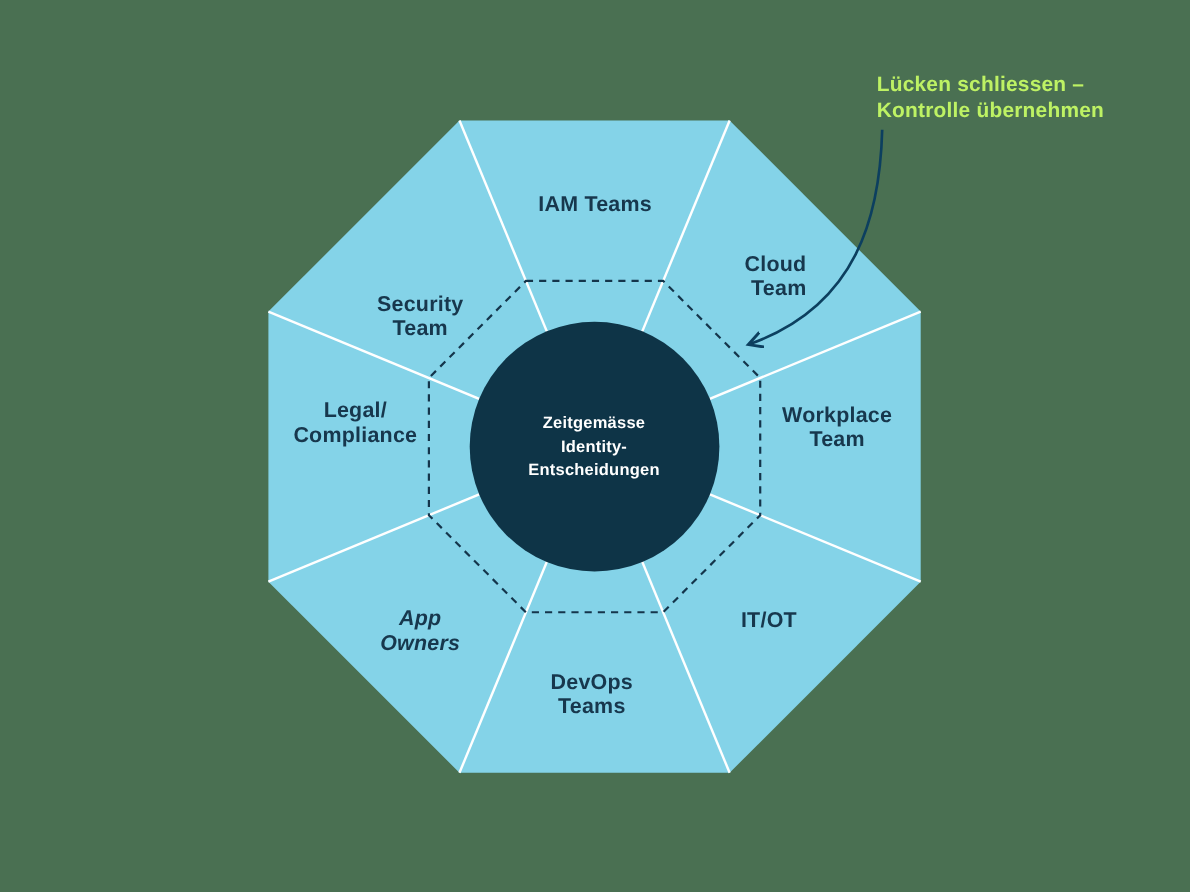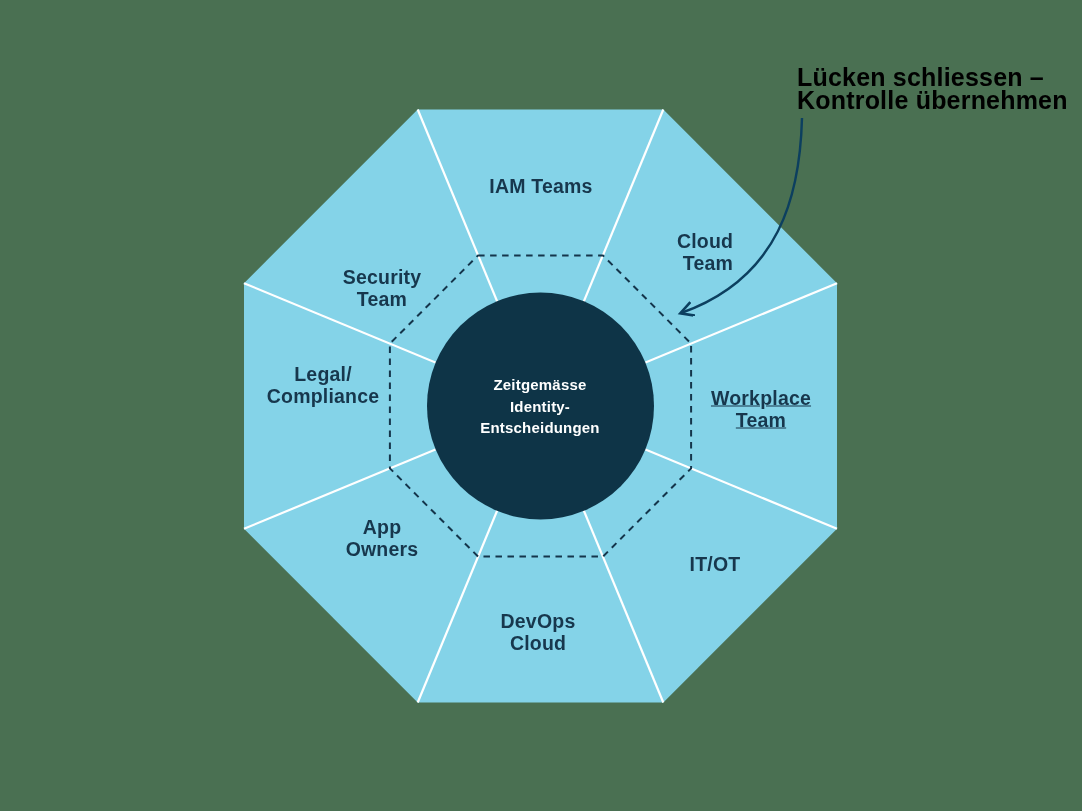--- a/index.html
+++ b/index.html
@@ -63,35 +63,35 @@
     font-weight: 700;
     line-height: 21.5px;
     text-align: center;
     white-space: pre-line;
     letter-spacing: 0.2px;
   }
   .annotation {
     position: absolute;
     left: 797px;
     top: 66px;
-    color: #000000;
-    font-size: 25px;
+    color: #bef264;
+    font-size: 19px;
     font-weight: 700;
     line-height: 23px;
     text-align: left;
     white-space: pre-line;
     letter-spacing: 0.2px;
   }
   .pos-iam       { left: 541px; top: 187px; }
   .pos-security  { left: 382px; top: 252px; margin-top: 36px; }
   .pos-cloud     { left: 705px; top: 252px; text-align: right; }
   .pos-legal     { left: 323px; top: 385px; }
-  .pos-workplace { left: 761px; top: 409px; text-decoration: underline; }
-  .pos-app       { left: 382px; top: 538px; }
-  .pos-itot      { left: 715px; top: 565px; }
+  .pos-workplace { left: 761px; top: 389px; }
+  .pos-app       { left: 382px; top: 574px; font-style: italic; }
+  .pos-itot      { left: 699px; top: 565px; }
   .pos-devops    { left: 538px; top: 632px; }
 </style>
 </head>
 <body>
 
 <div class="stage">
 
   <svg width="1082" height="811" viewBox="0 0 1082 811">
     <defs>
       <marker id="arrowhead" markerWidth="9" markerHeight="9" refX="5.2" refY="3" orient="auto" markerUnits="strokeWidth">
@@ -125,21 +125,21 @@
   <div class="seg-label pos-cloud">Cloud
 Team</div>
   <div class="seg-label pos-legal">Legal/
 Compliance</div>
   <div class="seg-label pos-workplace">Workplace
 Team</div>
   <div class="seg-label pos-app">App
 Owners</div>
   <div class="seg-label pos-itot">IT/OT</div>
   <div class="seg-label pos-devops">DevOps
-Cloud</div>
+Teams</div>
 
   <div class="center-label">Zeitgemässe
 Identity-
 Entscheidungen</div>
 
   <div class="annotation">Lücken schliessen –
 Kontrolle übernehmen</div>
 
 </div>
 

